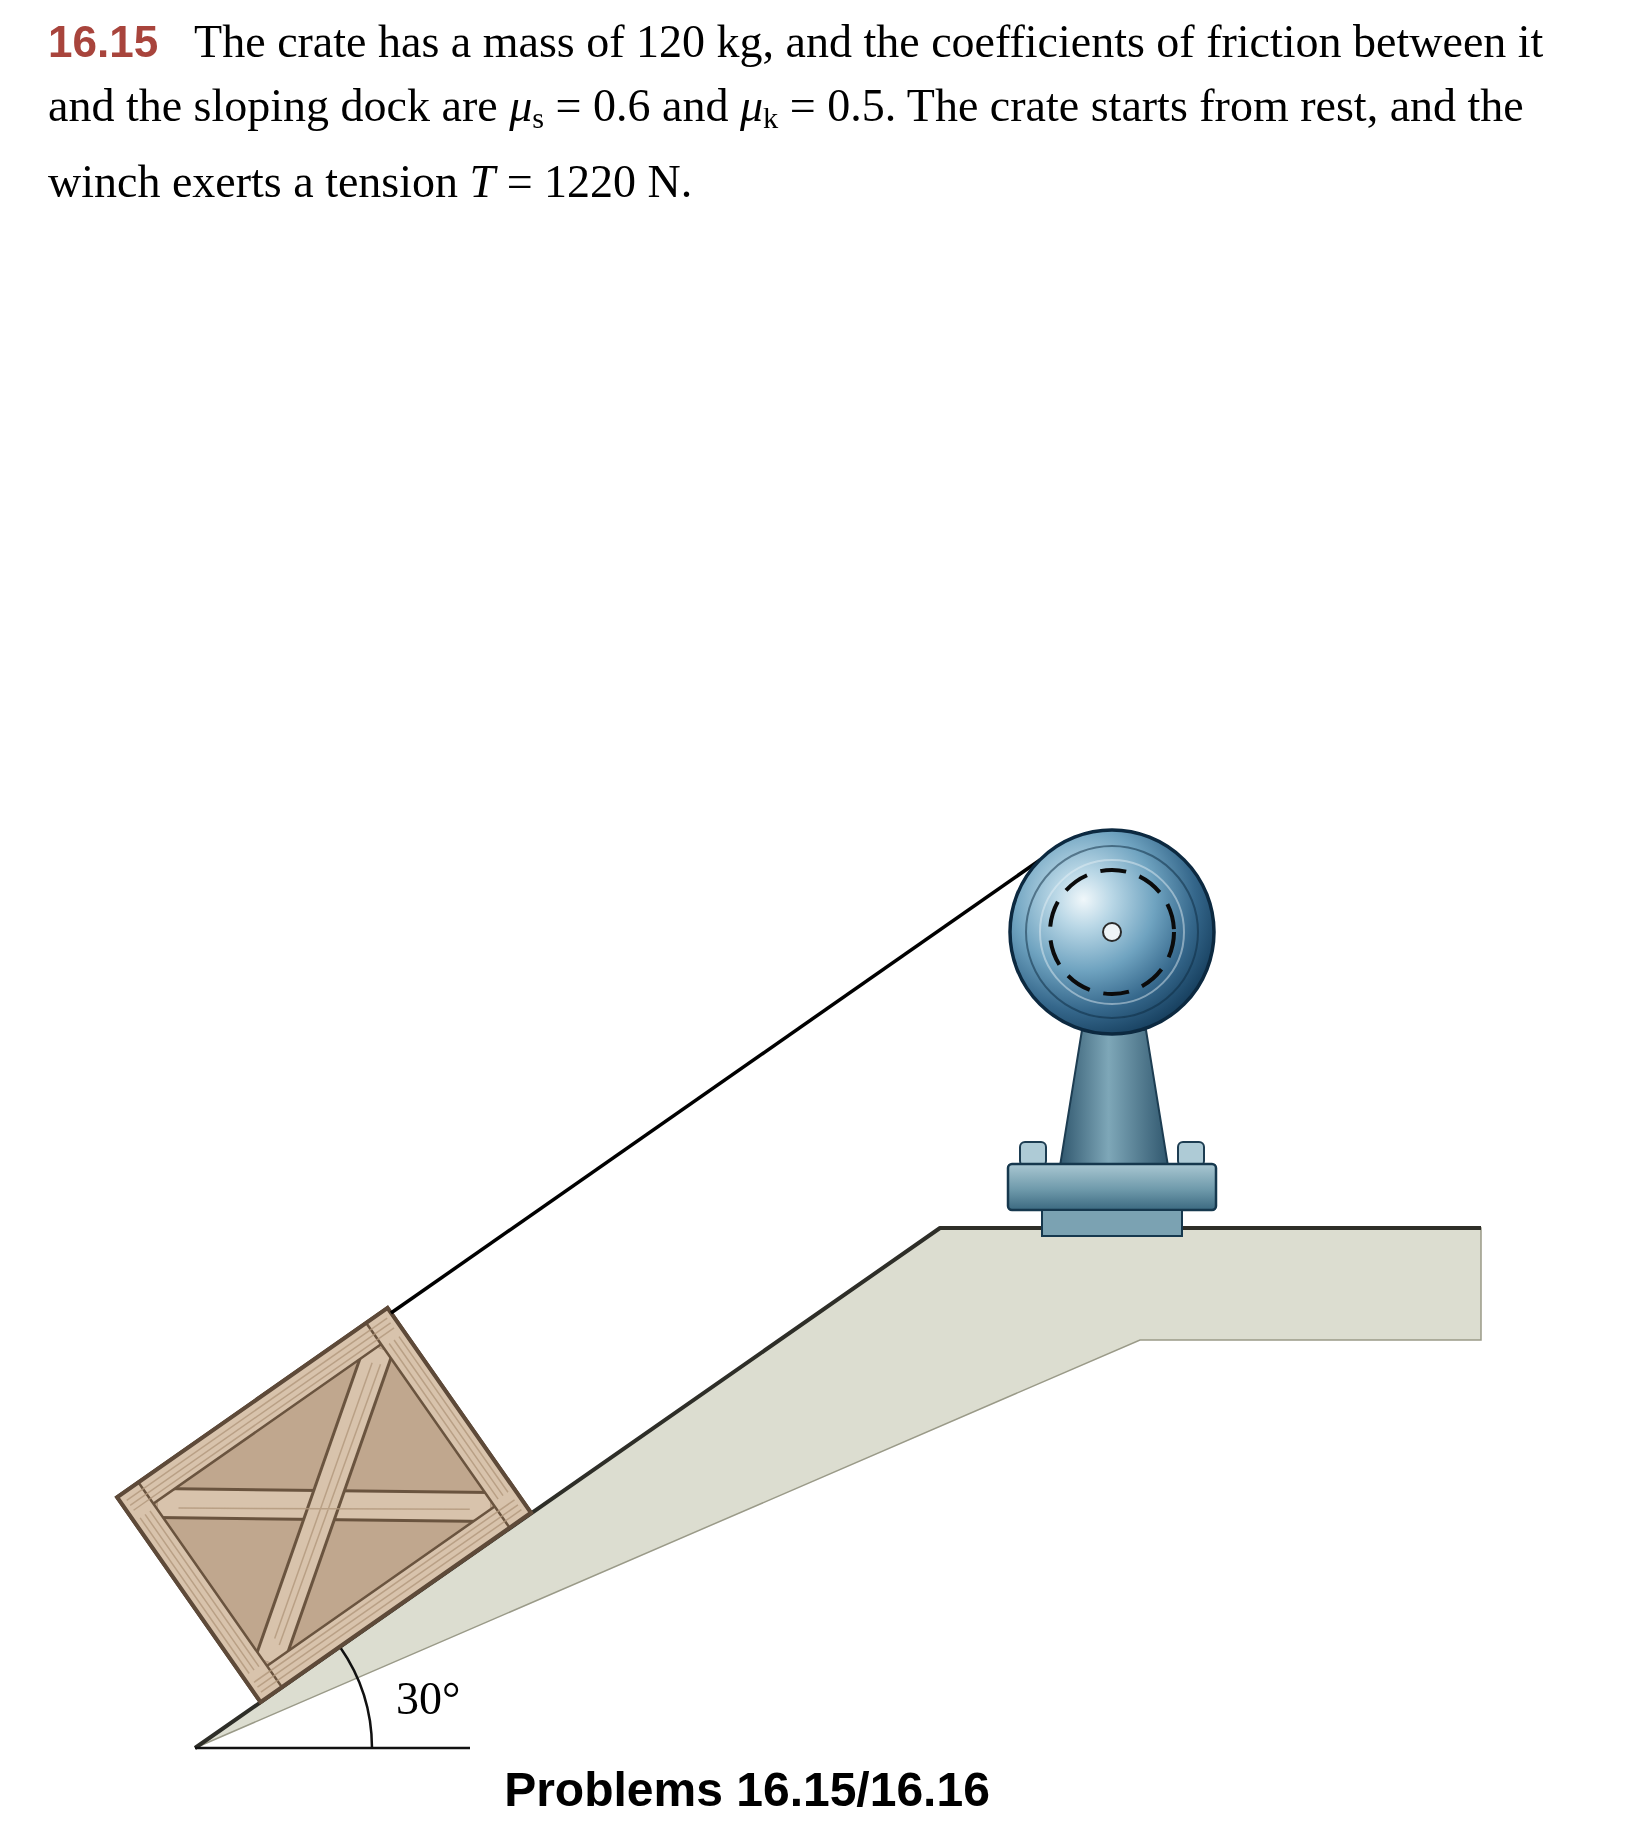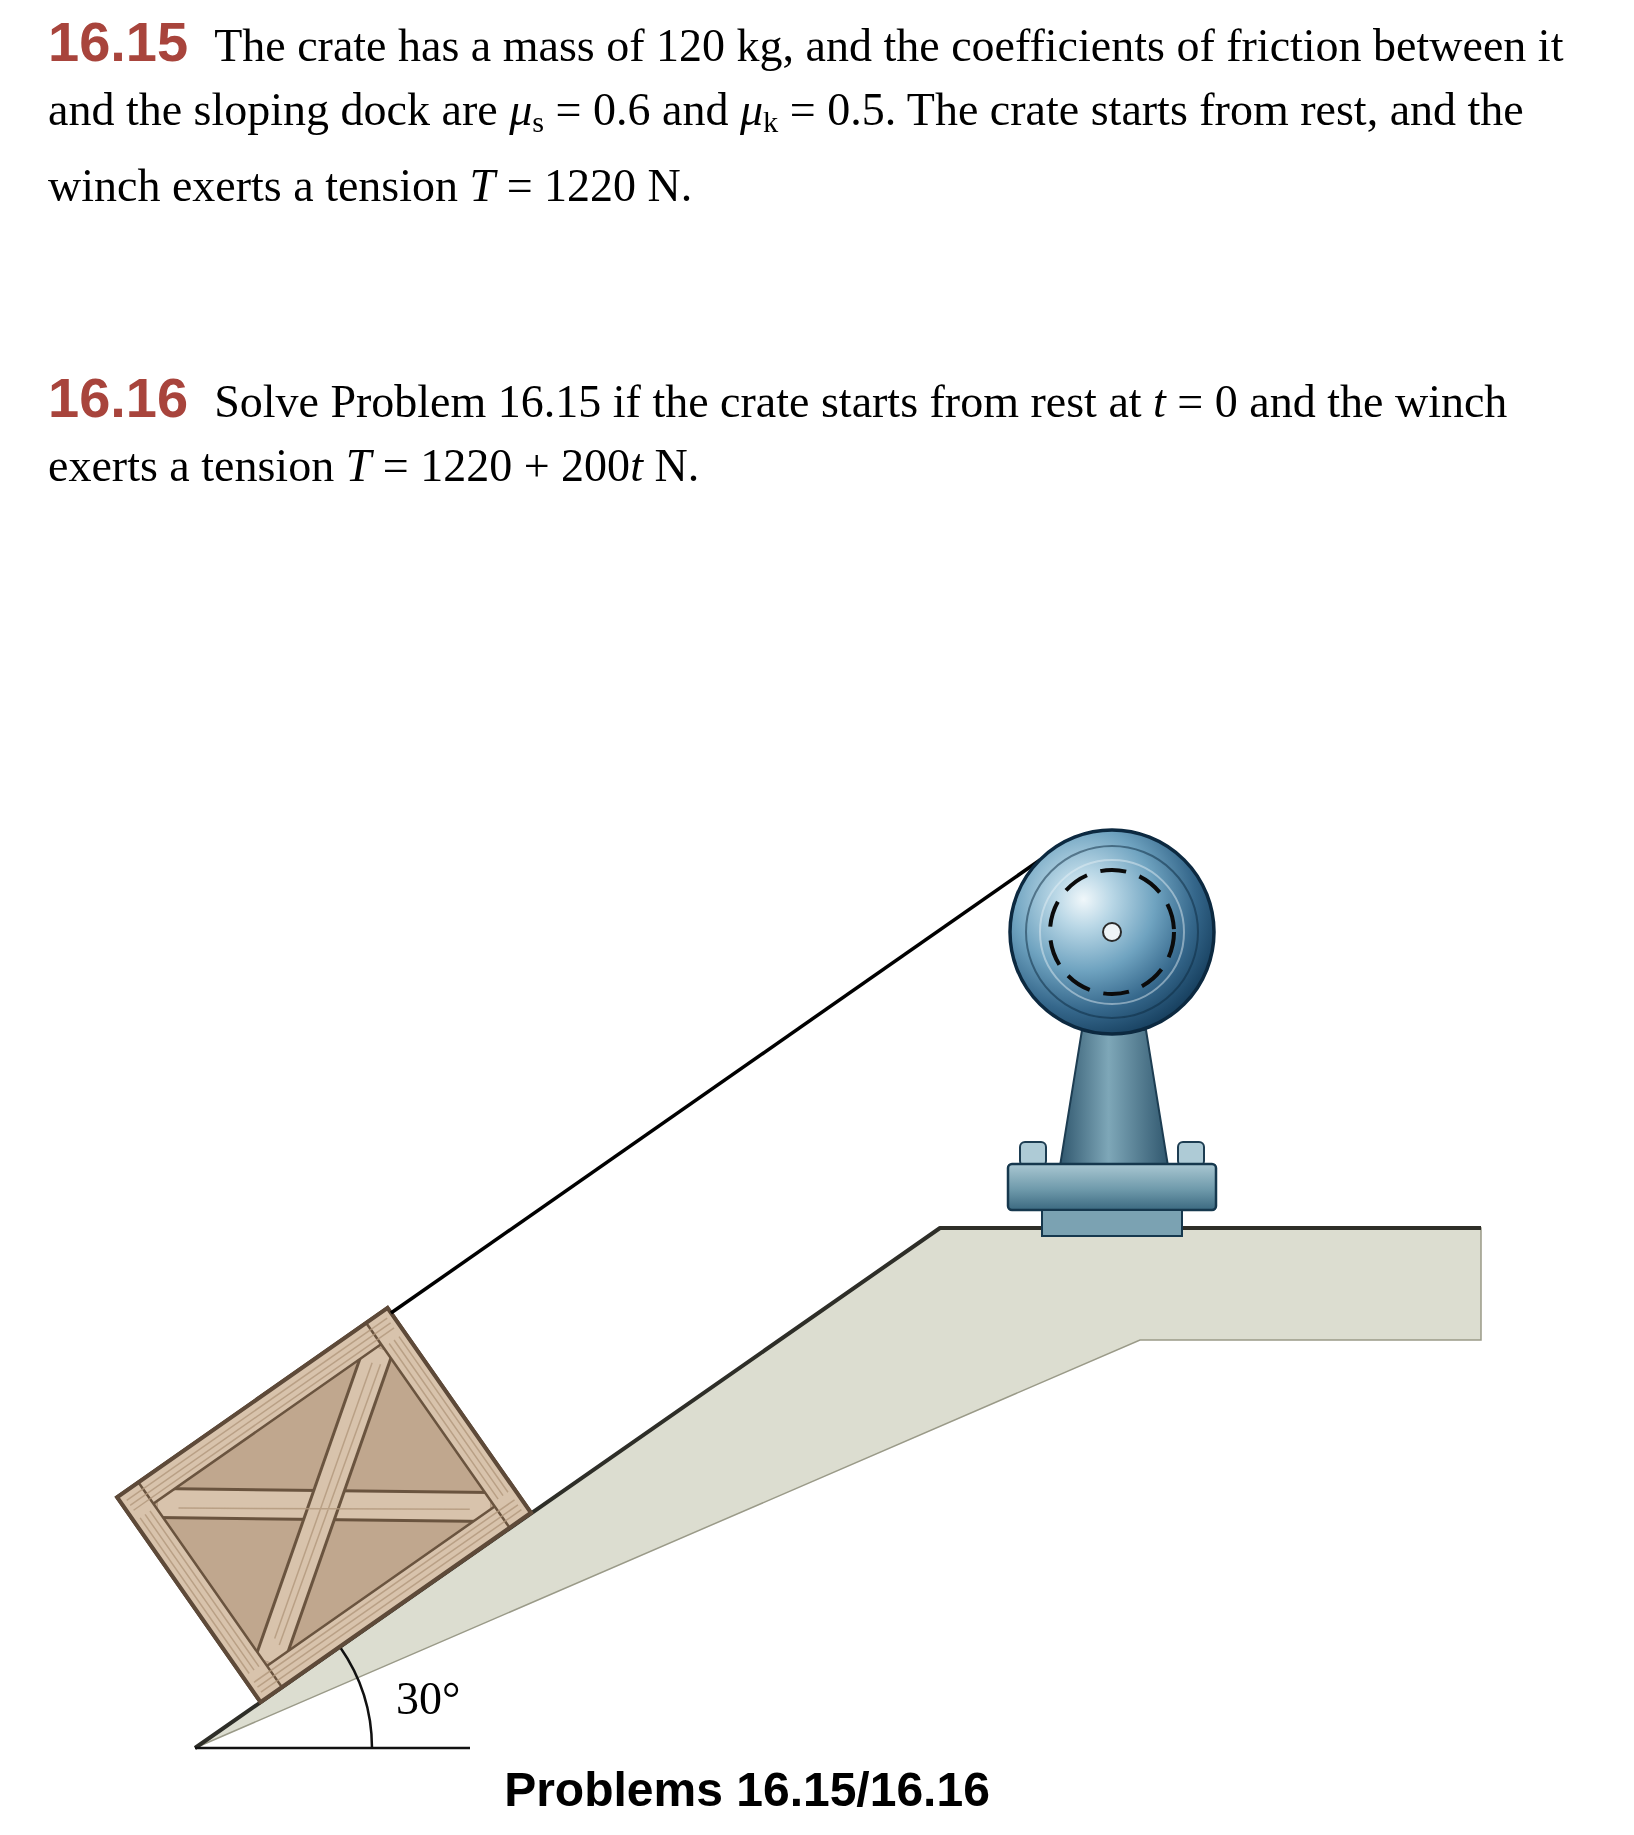--- a/index.html
+++ b/index.html
@@ -10,21 +10,21 @@
   .textcol{
     position:absolute;top:10px;left:48px;right:40px;
     font-size:46px;line-height:64px;
   }
   p{margin:0;}
   .prob{margin-bottom:28px;}
   .part{margin-bottom:20px;}
   .prob2{margin-top:148px;}
   .pnum{
     font-family:"Liberation Sans", sans-serif;font-weight:700;color:#a8443c;
-    font-size:56px;margin-right:26px;
+    font-size:44px;margin-right:36px;
   }
   .plabel{margin-right:20px;}
   .seg-i{font-style:italic;}
   .seg-sub{font-size:0.66em;vertical-align:-0.22em;}
   .figure-svg{position:absolute;left:0;top:0;width:1634px;height:1835px;}
   .angle-text{font-family:"Liberation Serif", serif;font-size:46px;fill:#000;}
   .caption{
     position:absolute;top:1762px;left:0;width:1634px;text-align:center;
     transform:translateX(-70px);
     font-family:"Liberation Sans", sans-serif;font-weight:700;font-size:48px;
@@ -37,21 +37,20 @@
 </style>
 </head>
 <body>
 
 <div class="textcol">
 
   <p class="prob"><span class="pnum">16.15</span><span><span>The crate has a mass of 120 kg, and the coefficients of friction between it and the sloping dock are </span><span class="seg-i">μ</span><span class="seg-sub">s</span><span> = 0.6 and </span><span class="seg-i">μ</span><span class="seg-sub">k</span><span> = 0.5. The crate starts from rest, and the winch exerts a tension </span><span class="seg-i">T</span><span> = 1220 N.</span></span></p>
 
 
 
-  <p class="prob prob2"><span class="pnum">16.16</span><span><span>Solve Problem 16.15 if the crate starts from rest at </span><span class="seg-i">t</span><span> = 0 and the winch exerts a tension </span><span class="seg-i">T</span><span> = 1220 + 200</span><span class="seg-i">t</span><span> N.</span></span></p>
 
 </div>
 
 <svg class="figure-svg" viewBox="0 0 1634 1835">
   <defs>
     <radialGradient id="gradDrum" cx="36%" cy="34%" r="78%">
       <stop offset="0%" stop-color="#f0f7fa"></stop>
       <stop offset="18%" stop-color="#b9d7e6"></stop>
       <stop offset="45%" stop-color="#6fa3c0"></stop>
       <stop offset="70%" stop-color="#35678b"></stop>

